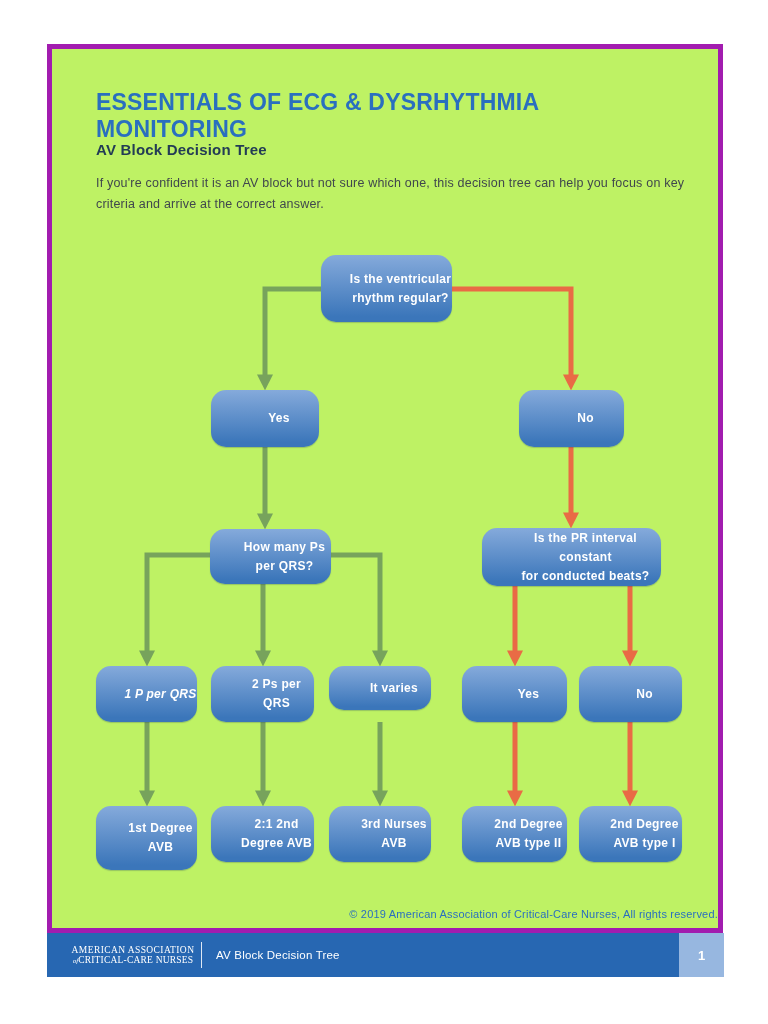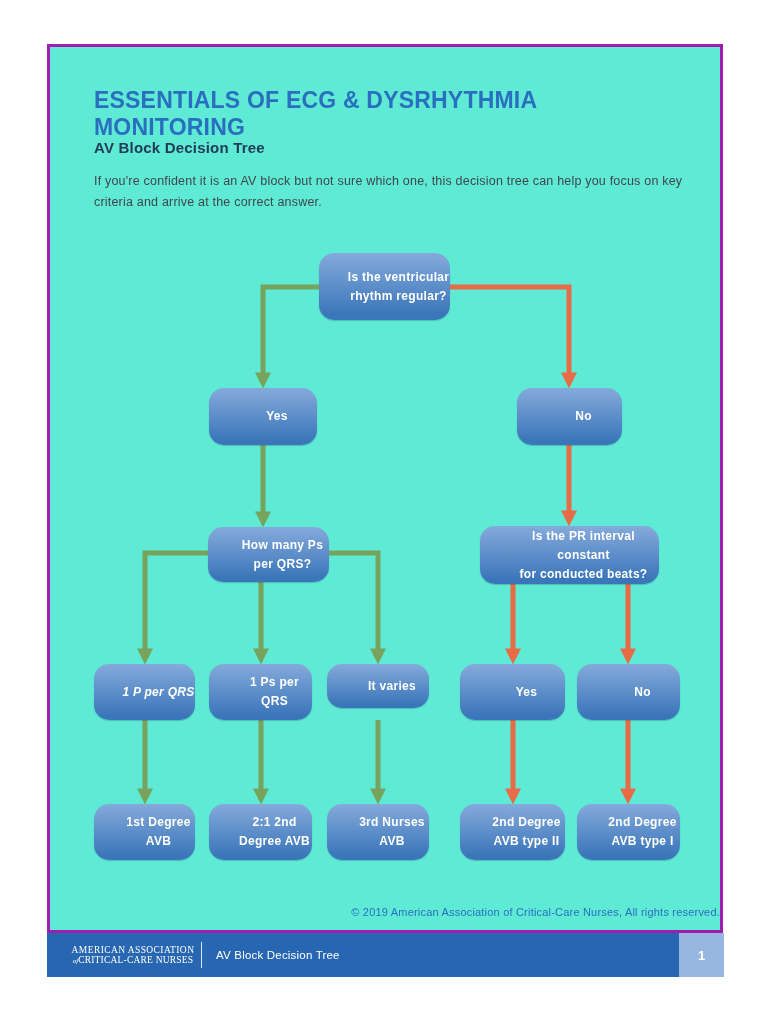--- a/index.html
+++ b/index.html
@@ -2,21 +2,21 @@
 <html style="--accent-blue: #2a6fbf; --node-top: #85aadb; --node-bottom: #3b76ba; --green: #77a35c; --orange: #e96b45; --footer-bar: #2767b2; --page-box: #97b7e0;"><head>
 <meta charset="utf-8">
 <style>
   html,body{margin:0;padding:0;}
   body{
     width:768px;height:1024px;position:relative;background:#ffffff;
     font-family:"Liberation Sans", sans-serif;overflow:hidden;
   }
   .card{
     position:absolute;left:47px;top:44px;width:676px;height:889px;
-    background:#5eead4;border:3px solid #a21caf;box-sizing:border-box;
+    background:#bef264;border:5px solid #a21caf;box-sizing:border-box;
   }
   .page-title{
     position:absolute;left:44px;top:40px;width:600px;
     font-size:23px;font-weight:bold;letter-spacing:.2px;
     color:var(--accent-blue,#2a6fbf);
   }
   .page-subtitle{
     position:absolute;left:44px;top:92px;
     font-size:15px;font-weight:bold;color:#233c55;letter-spacing:.2px;
   }
@@ -105,25 +105,25 @@
 
     <div class="node" style="left:269px;top:206px;width:131px;height:67px;">Is the ventricular
 rhythm regular?</div>
     <div class="node" style="left:159px;top:341px;width:108px;height:57px;">Yes</div>
     <div class="node" style="left:467px;top:341px;width:105px;height:57px;">No</div>
     <div class="node" style="left:158px;top:480px;width:121px;height:55px;">How many Ps
 per QRS?</div>
     <div class="node" style="left:430px;top:479px;width:179px;height:58px;">Is the PR interval constant
 for conducted beats?</div>
     <div class="node" style="left:44px;top:617px;width:101px;height:56px;font-style:italic;">1 P per QRS</div>
-    <div class="node" style="left:159px;top:617px;width:103px;height:56px;">1 Ps per QRS</div>
+    <div class="node" style="left:159px;top:617px;width:103px;height:56px;">2 Ps per QRS</div>
     <div class="node" style="left:277px;top:617px;width:102px;height:44px;border-radius:15px;">It varies</div>
     <div class="node" style="left:410px;top:617px;width:105px;height:56px;">Yes</div>
     <div class="node" style="left:527px;top:617px;width:103px;height:56px;">No</div>
-    <div class="node" style="left:44px;top:757px;width:101px;height:56px;">1st Degree AVB</div>
+    <div class="node" style="left:44px;top:757px;width:101px;height:64px;">1st Degree AVB</div>
     <div class="node" style="left:159px;top:757px;width:103px;height:56px;">2:1 2nd
 Degree AVB</div>
     <div class="node" style="left:277px;top:757px;width:102px;height:56px;">3rd Nurses AVB</div>
     <div class="node" style="left:410px;top:757px;width:105px;height:56px;">2nd Degree
 AVB type II</div>
     <div class="node" style="left:527px;top:757px;width:103px;height:56px;">2nd Degree
 AVB type I</div>
   </div>
 
   <div class="copyright">© 2019 American Association of Critical-Care Nurses, All rights reserved.</div>

